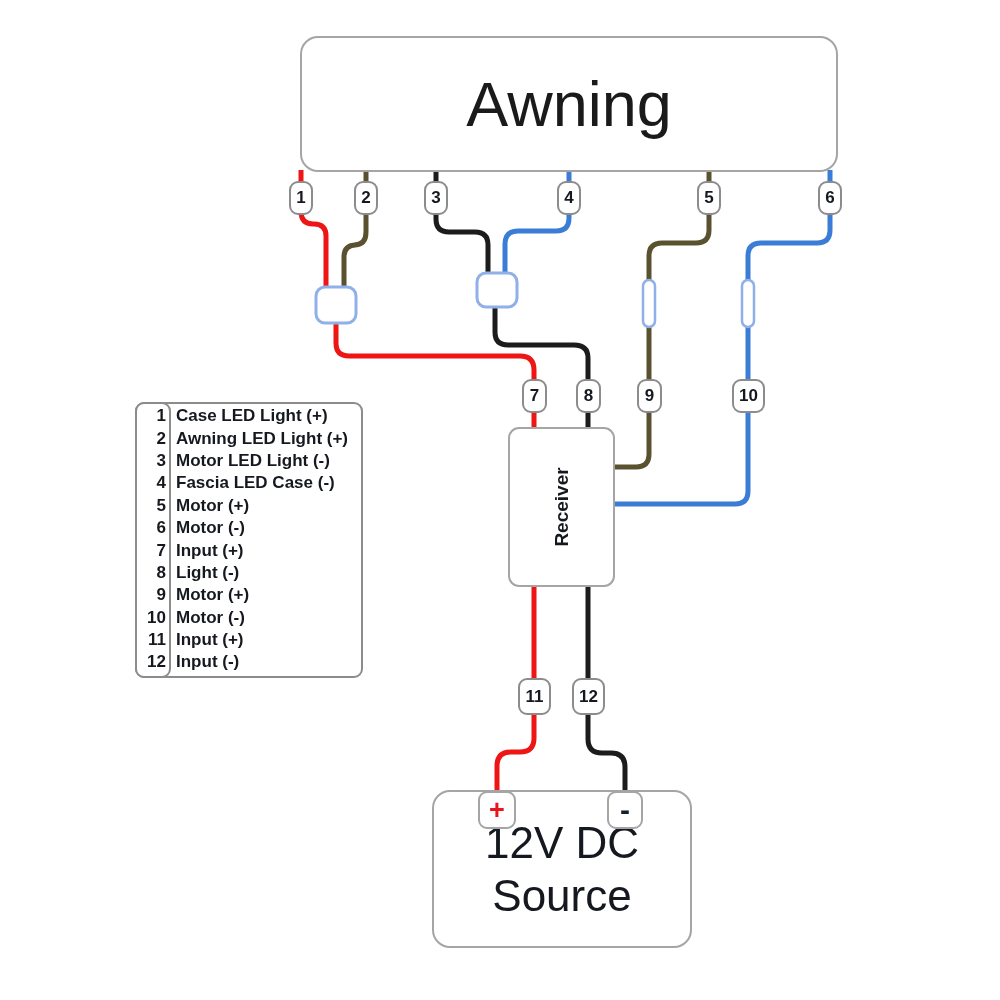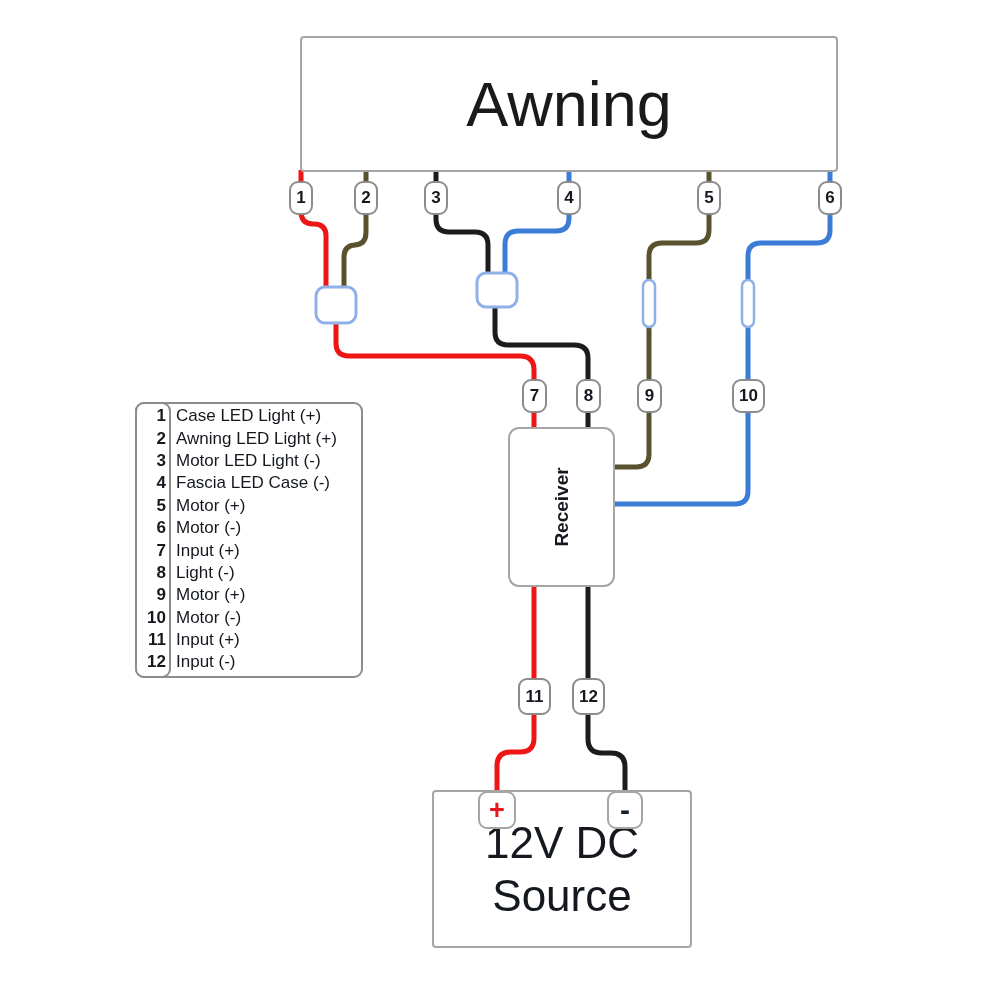--- a/index.html
+++ b/index.html
@@ -4,21 +4,21 @@
 <style>
   html,body{margin:0;padding:0;background:#fff;}
   #stage{
     position:relative;width:1000px;height:1000px;background:#fff;
     font-family:"Liberation Sans","DejaVu Sans",sans-serif;
     color:var(--text,#15191f);overflow:hidden;
   }
   #wires{position:absolute;left:0;top:0;z-index:1;}
   .box{
     position:absolute;background:#fff;border:2px solid var(--box_border,#a5a5a5);
-    border-radius:4px;box-sizing:border-box;z-index:2;
+    border-radius:18px;box-sizing:border-box;z-index:2;
     display:flex;align-items:center;justify-content:center;text-align:center;
   }
   .pill{
     position:absolute;background:#fff;border:2px solid var(--pill_border,#8c8c8c);
     border-radius:9px;box-sizing:border-box;z-index:3;height:34px;
     display:flex;align-items:center;justify-content:center;
     font-size:17px;font-weight:bold;color:var(--text,#15191f);
   }
   .awning-title{font-size:63px;color:#1a1a1a;letter-spacing:0px;}
   .source-title{font-size:44px;line-height:53px;color:#15191f;}
@@ -47,21 +47,21 @@
   }
   .legend-rows{
     position:absolute;left:135px;top:405px;width:228px;z-index:4;
   }
   .legend-row{display:flex;height:22.4px;align-items:center;}
   .legend-num{
     width:31px;text-align:right;font-weight:bold;font-size:17px;flex:none;
     color:var(--text,#15191f);
   }
   .legend-label{
-    padding-left:10px;font-weight:normal;font-size:17px;white-space:nowrap;
+    padding-left:10px;font-weight:bold;font-size:17px;white-space:nowrap;
     color:var(--text,#15191f);
   }
 </style>
 </head>
 <body>
 
 <div id="stage">
 
   <svg id="wires" width="1000" height="1000" viewBox="0 0 1000 1000">
 

